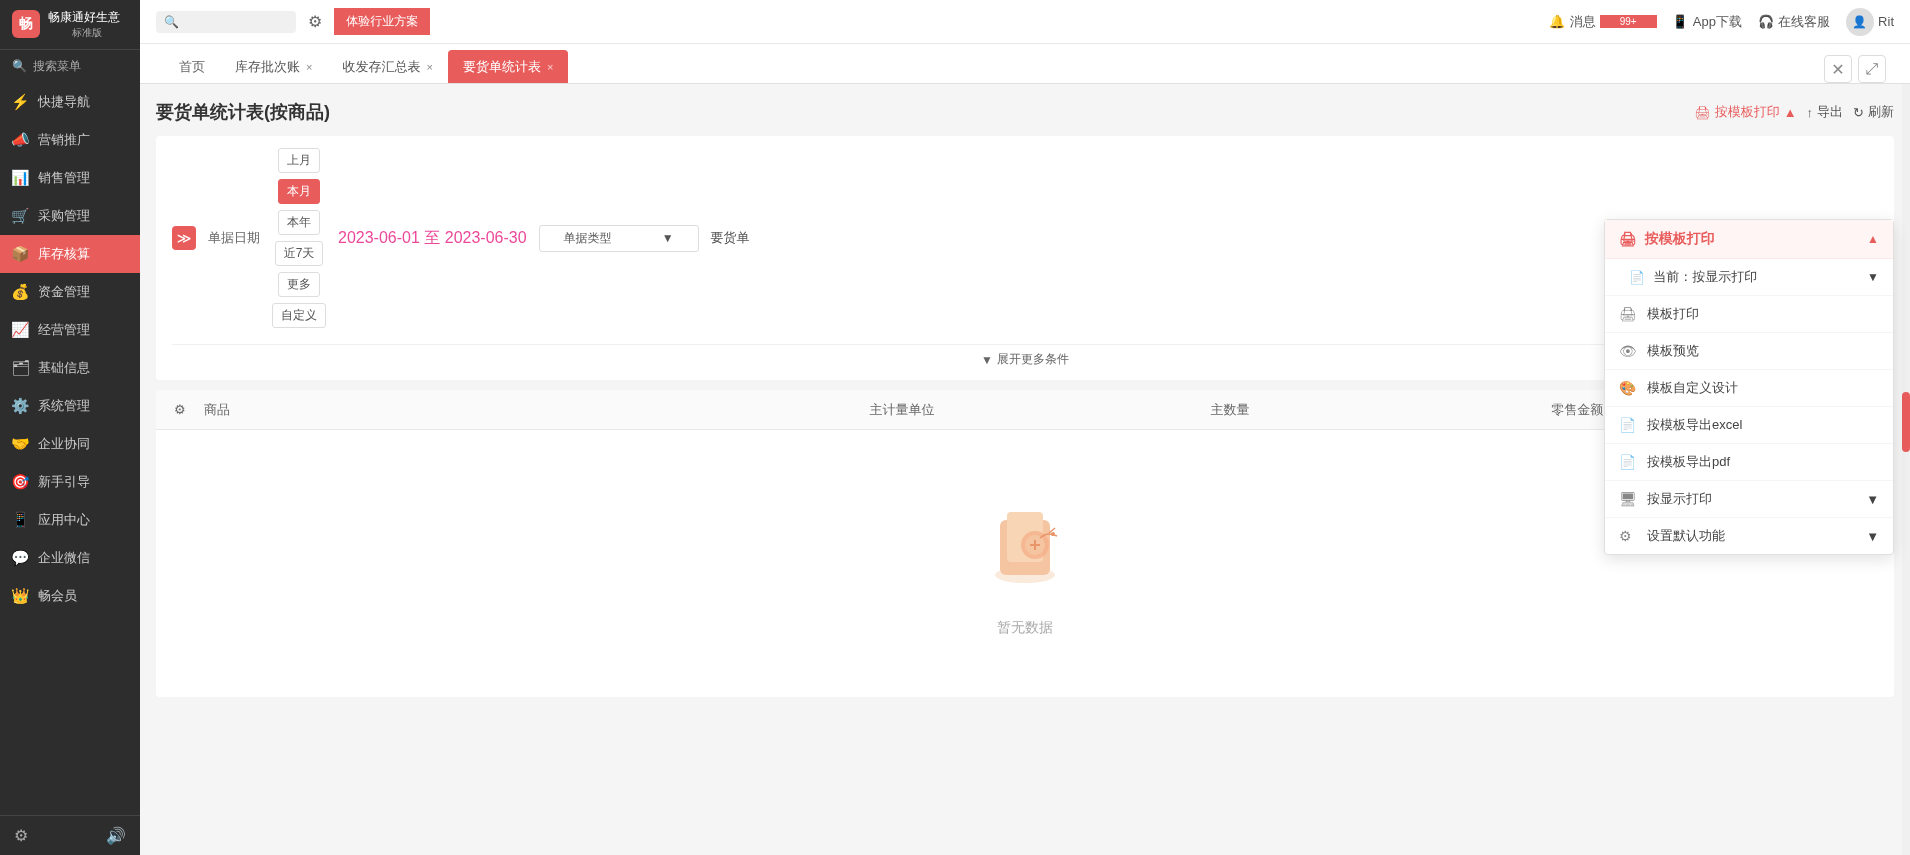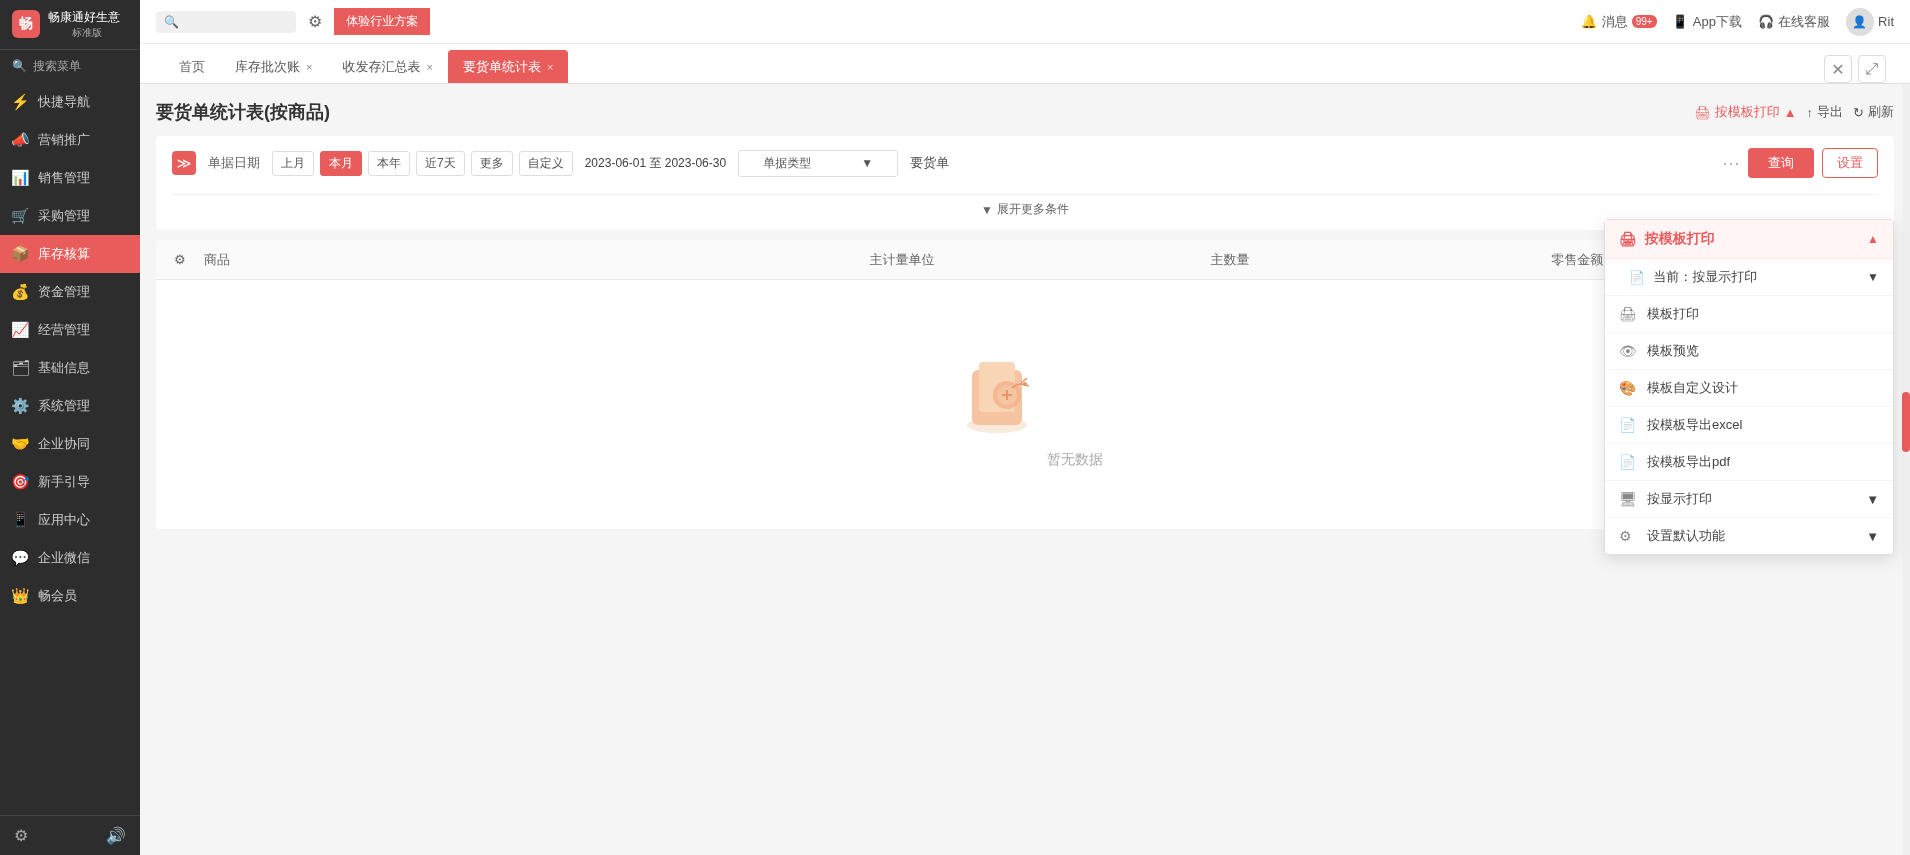--- a/index.html
+++ b/index.html
@@ -108,22 +108,22 @@
       color: #fff;
       border: none;
       border-radius: 0;
       padding: 5px 12px;
       cursor: pointer;
       font-size: 12px;
     }
     .notification-badge {
       background: #e85c5c;
       color: #fff;
-      border-radius: 6px;
-      padding: 1px 4px;
+      border-radius: 0;
+      padding: 1px 20px;
       font-size: 10px;
     }
     .topbar-item {
       display: flex; align-items: center; gap: 4px; cursor: pointer; color: #555;
     }
     .gear-icon { font-size: 16px; cursor: pointer; color: #666; }
     .avatar {
       width: 28px; height: 28px; border-radius: 50%;
       background: #ddd; display: flex; align-items: center; justify-content: center;
       font-size: 12px; color: #888;
@@ -211,38 +211,38 @@
       background: #e85c5c;
       color: #fff;
       border: none;
       border-radius: 4px;
       display: flex; align-items: center; justify-content: center;
       cursor: pointer;
       font-size: 14px;
     }
     .filter-label { color: #666; font-size: 13px; }
     .date-group {
-      display: flex; align-items: center; gap: 6px;
+      display: flex; align-items: center; gap: 6px; flex-direction: column;
     }
     .date-btn {
       padding: 3px 8px;
       border: 1px solid #ddd;
       border-radius: 3px;
       background: #fff;
       cursor: pointer;
       font-size: 12px;
       color: #555;
     }
     .date-btn.active {
       background: #e85c5c;
       color: #fff;
       border-color: #e85c5c;
       text-align: right;
     }
-    .date-range { font-size: 12px; color: #404040; }
+    .date-range { font-size: 16px; color: #ec4899; }
     .filter-select {
       display: flex; align-items: center; gap: 4px;
       border: 1px solid #ddd;
       border-radius: 3px;
       padding: 4px 24px;
       background: #fff;
       cursor: pointer;
       font-size: 12px;
       color: #555;
       min-width: 160px;
@@ -290,21 +290,21 @@
       color: #666;
       font-weight: normal;
     }
     .th.settings-col { width: 30px; }
     .th.product-col { flex: 2; }
     .th.unit-col { flex: 1; }
     .th.qty-col { flex: 1; }
     .th.amount-col { flex: 1; }
 
     .table-empty {
-      display: flex; flex-direction: row; align-items: flex-end; justify-content: center;
+      display: flex; flex-direction: column; align-items: center; justify-content: center;
       padding: 60px 0;
     }
     .empty-icon { font-size: 80px; margin-bottom: 10px; }
     .empty-text { color: #aaa; font-size: 14px; }
 
     
     .dropdown-menu {
       position: absolute;
       top: 135px;
       right: 16px;

